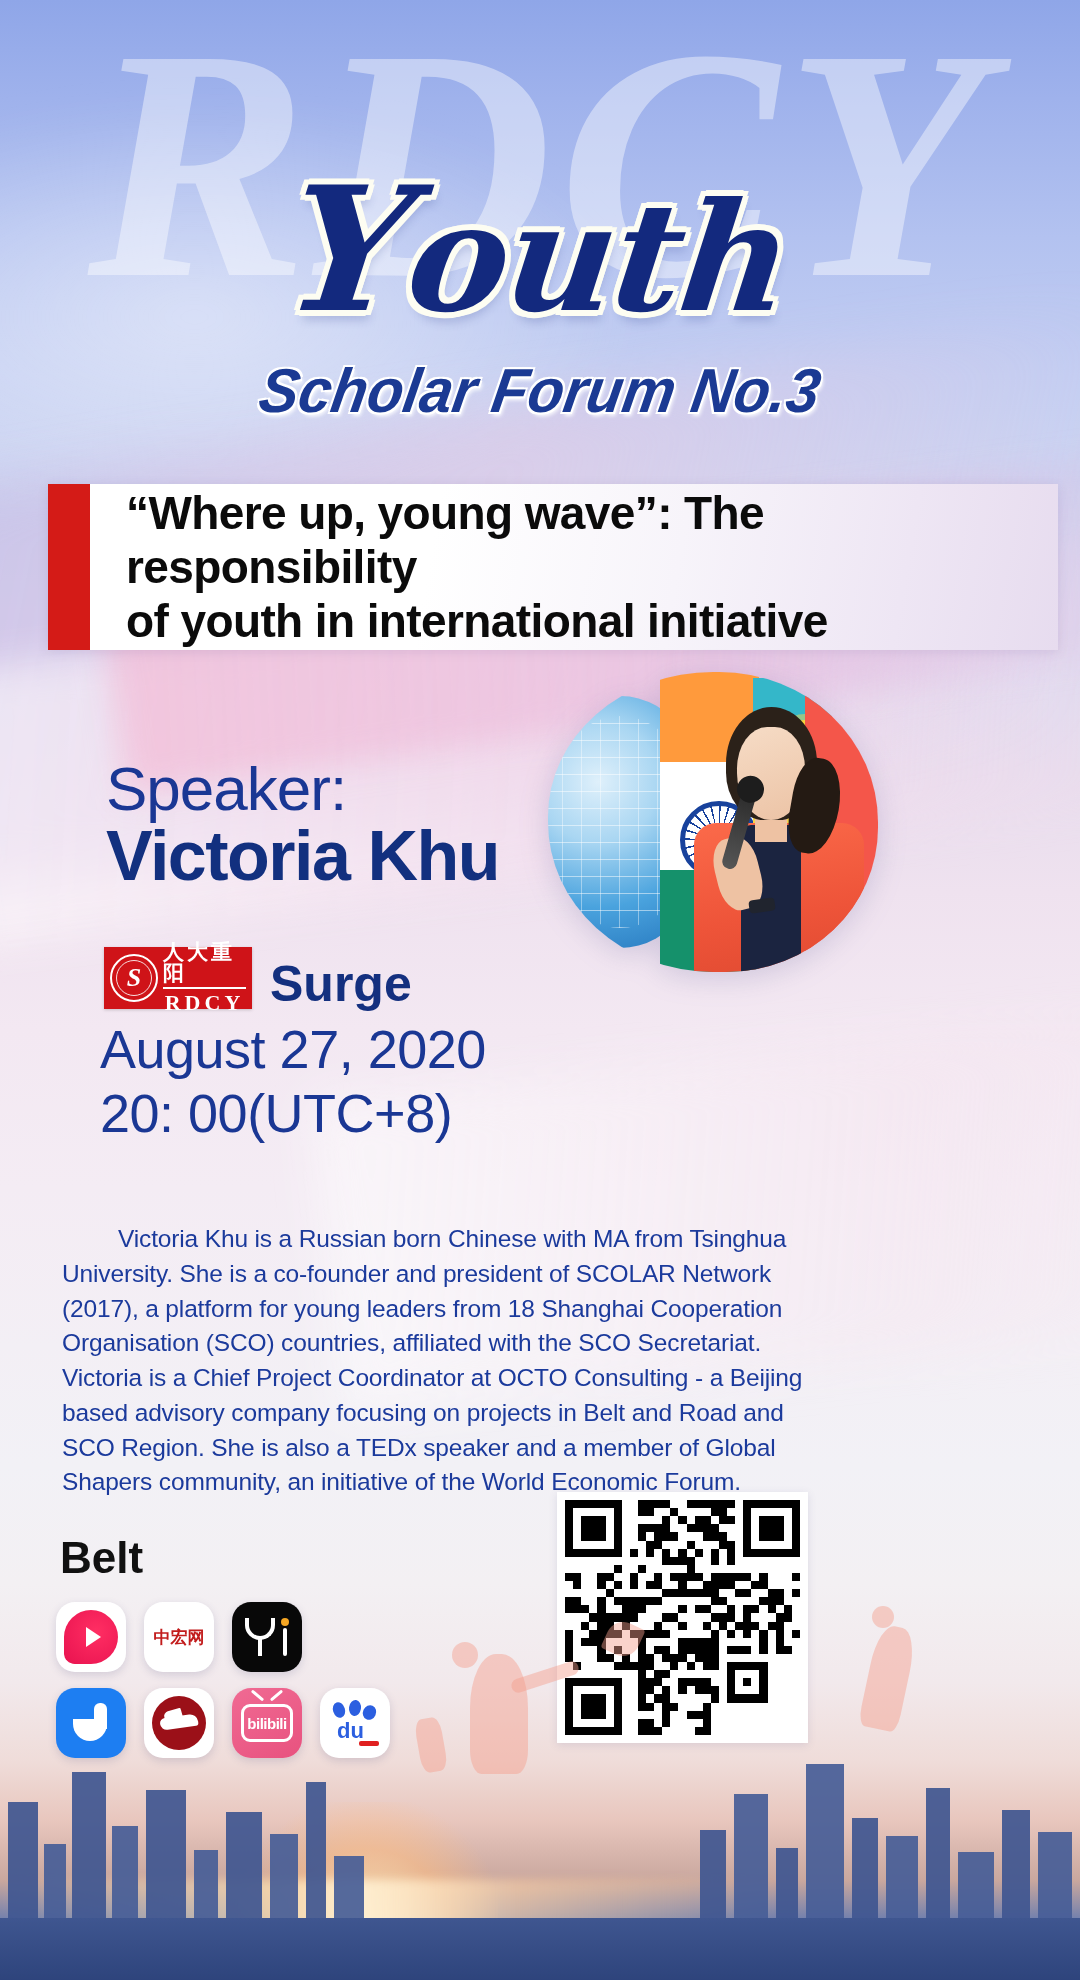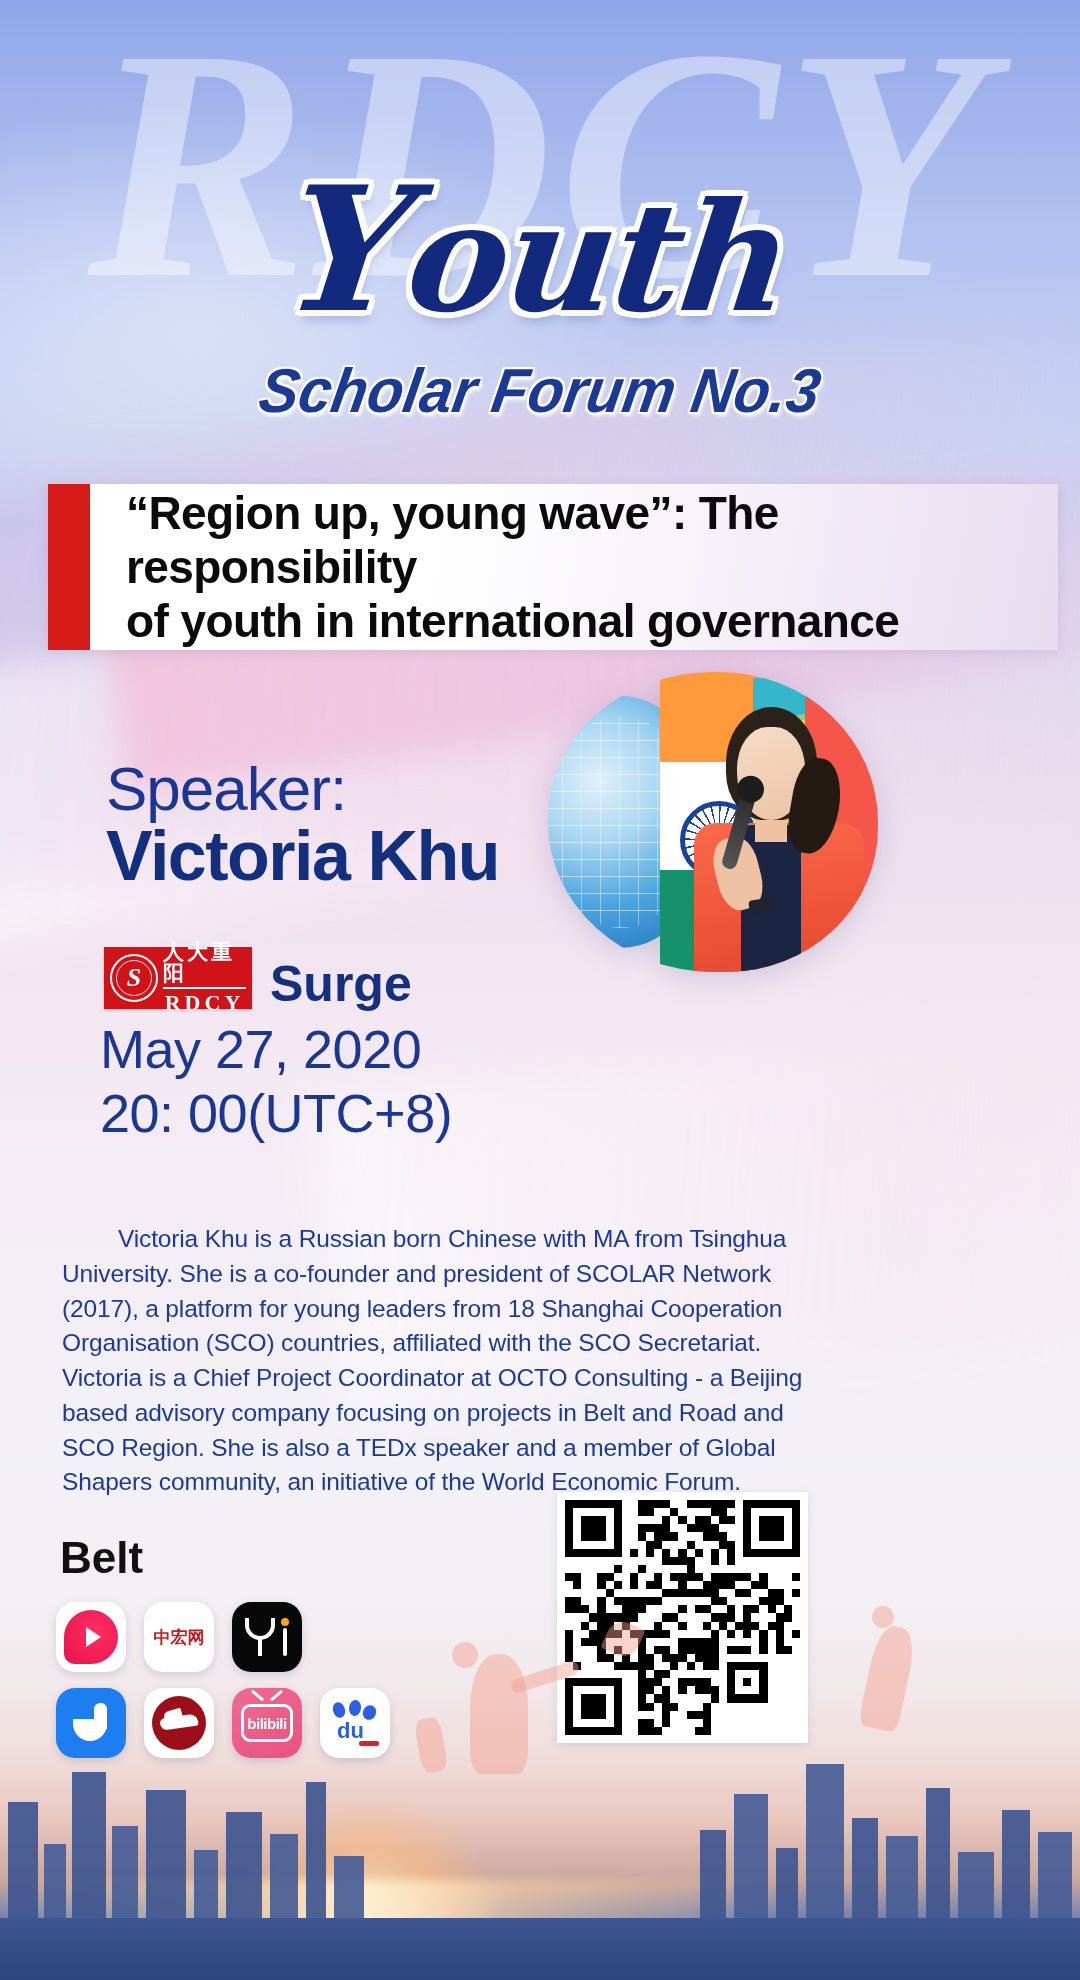--- a/index.html
+++ b/index.html
@@ -452,22 +452,22 @@
   <div class="watermark">RDCY</div>
 
   <div class="youth-wrap">
     <span class="youth"><span class="cap">Y</span><span>outh</span></span>
   </div>
   <div class="subtitle">Scholar Forum No.3</div>
 
   <div class="banner">
     <div class="banner-bar"></div>
     <div class="banner-text">
-      <span>“Region up, young wave”: The responsibility</span>
-      <span>of youth in international governance</span>
+      <span>“Where up, young wave”: The responsibility</span>
+      <span>of youth in international initiative</span>
     </div>
   </div>
 
   <div class="photo">
     <div class="photo-inner">
       <div class="ph-globe"></div>
       <div class="ph-flag-in"></div>
       <div class="ph-chakra"></div>
       <div class="ph-flag-kz"></div>
       <div class="ph-sun"></div>
@@ -493,21 +493,21 @@
     <div class="logo-seal">
       <span>S</span>
     </div>
     <div class="logo-txt">
       <div class="logo-cn">人大重阳</div>
       <div class="logo-en">RDCY</div>
     </div>
   </div>
 
   <div class="when-label">Surge</div>
-  <div class="when-date">May 27, 2020</div>
+  <div class="when-date">August 27, 2020</div>
   <div class="when-time">20: 00(UTC+8)</div>
 
   <div class="bio">Victoria Khu is a Russian born Chinese with MA from Tsinghua University. She is a co-founder and president of SCOLAR Network (2017), a platform for young leaders from 18 Shanghai Cooperation Organisation (SCO) countries, affiliated with the SCO Secretariat. Victoria is a Chief Project Coordinator at OCTO Consulting - a Beijing based advisory company focusing on projects in Belt and Road and SCO Region. She is also a TEDx speaker and a member of Global Shapers community, an initiative of the World Economic Forum.</div>
 
   <div class="where-label">Belt</div>
 
   <div class="icons">
     <div class="icon-row">
       <div class="app app-miao">
           <div class="glyph">

